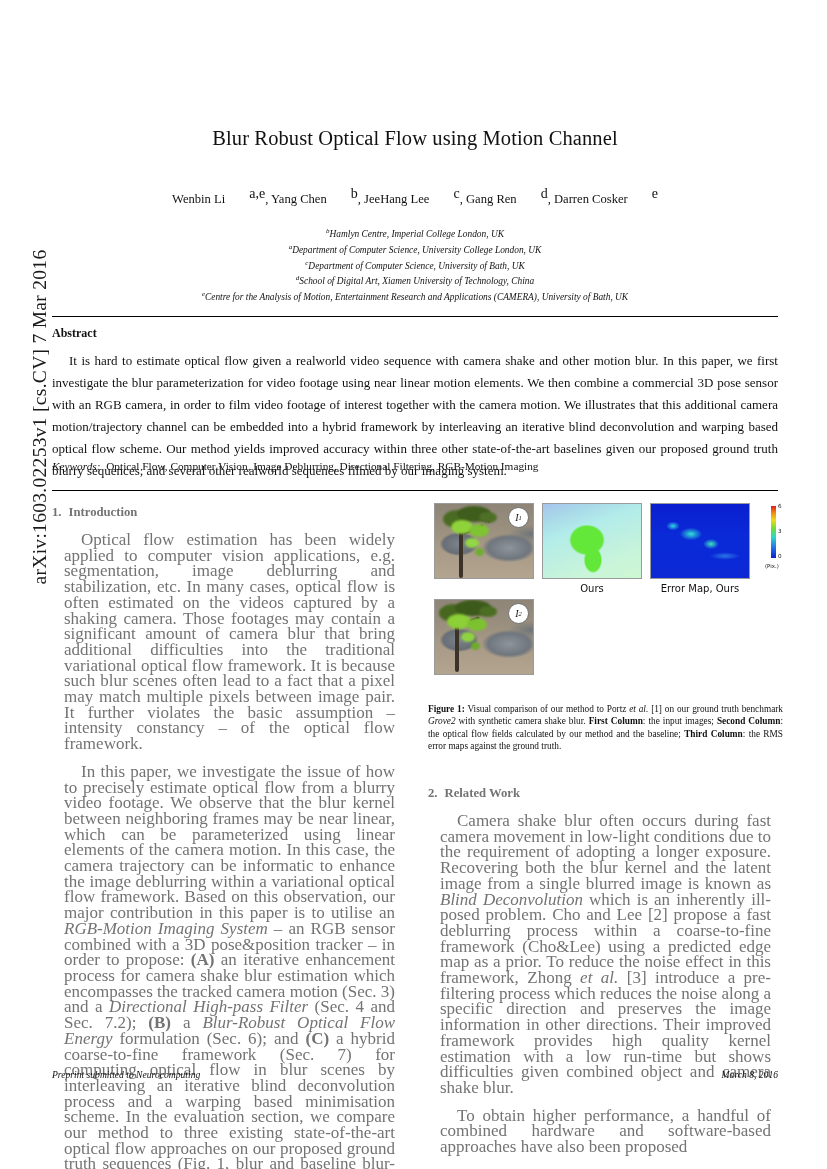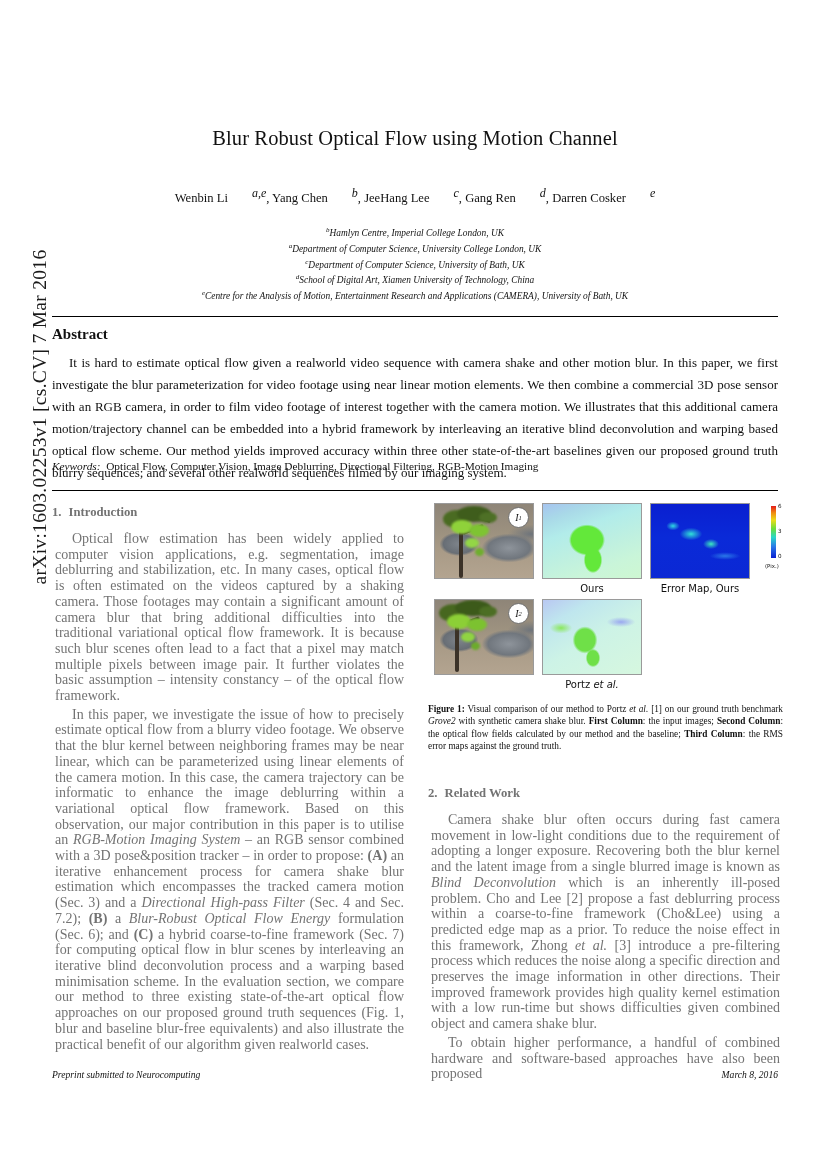--- a/index.html
+++ b/index.html
@@ -11,41 +11,41 @@
     position:absolute;left:-195px;top:400px;width:470px;height:34px;
     transform:rotate(-90deg);transform-origin:center center;
     font-family:"Liberation Serif",serif;font-size:19.5px;color:#1a1a1a;
     letter-spacing:.3px;text-align:center;line-height:34px;white-space:nowrap;
   }
 
   
   .hdr{position:absolute;left:52px;top:9px;width:726px;}
   .title{margin-top:118px;text-align:center;font-size:20.5px;font-weight:normal;letter-spacing:.1px;color:#111;}
   .authors{margin-top:36px;text-align:center;font-size:12.6px;color:#111;}
-  .authors sup{font-size:12px;vertical-align:super;font-style:italic;padding-left:24px;}
+  .authors sup{font-size:14px;vertical-align:super;padding-left:24px;}
   .affils{margin-top:18px;text-align:center;font-style:italic;font-size:9.4px;line-height:12.6px;color:#111;}
   .affils div sup{font-size:7px;vertical-align:super;}
 
   .rule{position:absolute;left:52px;width:726px;height:1px;background:#000;}
   .rule.top{top:316px;}
   .rule.bot{top:490px;}
 
   .abs{position:absolute;left:52px;top:326px;width:726px;}
-  .abs h2{margin:0;font-size:15px;font-weight:bold;color:#111;}
+  .abs h2{margin:0;font-size:12px;font-weight:bold;color:#111;}
   .abs p{margin:9px 0 0 0;font-size:13px;line-height:22px;text-align:justify;text-indent:17px;color:#111;}
   .kw{position:absolute;left:52px;top:460px;width:726px;font-size:11.3px;color:#111;}
   .kw i{font-style:italic;}
 
   
   .col{position:absolute;top:505px;width:355px;color:#737373;}
   .col.left{left:52px;}
   .col.right{left:428px;}
   .sec{margin:0 0 11px 0;font-size:12.7px;font-weight:bold;}
   .sec .num{margin-right:7px;}
-  .col p{margin:3px;font-size:14px;line-height:15.7px;text-align:justify;text-indent:17px;}
+  .col p{margin:12px;font-size:17px;line-height:15.7px;text-align:justify;text-indent:17px;}
   .col p+p{margin-top:0;}
   .col i{font-style:italic;}
   .col b{font-weight:bold;}
 
   
   .figure{position:absolute;left:434px;top:503px;width:349px;}
   .fig-row{display:flex;gap:8px;align-items:flex-start;}
   .cell{position:relative;width:100px;}
   .thumb{width:100px;height:76px;border:1px solid #9a9a9a;box-sizing:border-box;position:relative;overflow:hidden;}
   .cap{margin-top:4px;text-align:center;font-size:10px;font-family:"DejaVu Sans",sans-serif;color:#111;}
@@ -204,24 +204,20 @@
           <div class="foliage" style="left:32px;top:18px;width:20px;height:13px;background:#7cc230;"></div>
           <div class="foliage" style="left:44px;top:6px;width:18px;height:11px;background:#4c6e24;"></div>
           <div class="foliage" style="left:26px;top:32px;width:14px;height:10px;background:#90d342;"></div>
           <div class="foliage" style="left:36px;top:42px;width:9px;height:8px;background:#6cab2c;"></div>
           <div class="badge">
               <span>I</span>
               <sub>2</sub>
             </div>
         </div>
       </div>
-      <div class="cell">
-        <div class="thumb flow2"></div>
-        <div class="cap"><span>Portz </span><i>et al.</i></div>
-      </div>
       <div class="cbar-wrap"></div>
     </div>
   </div>
 
   <div class="figcap"><b>Figure 1:</b><span> Visual comparison of our method to Portz </span><i>et al.</i><span> [1] on our ground truth benchmark </span><i>Grove2</i><span> with synthetic camera shake blur. </span><b>First Column</b><span>: the input images; </span><b>Second Column</b><span>: the optical flow fields calculated by our method and the baseline; </span><b>Third Column</b><span>: the RMS error maps against the ground truth.</span></div>
 
   <div class="col right" style="top:786px;">
     <h2 class="sec">
       <span class="num">2.</span><span>Related Work</span>
     </h2>

